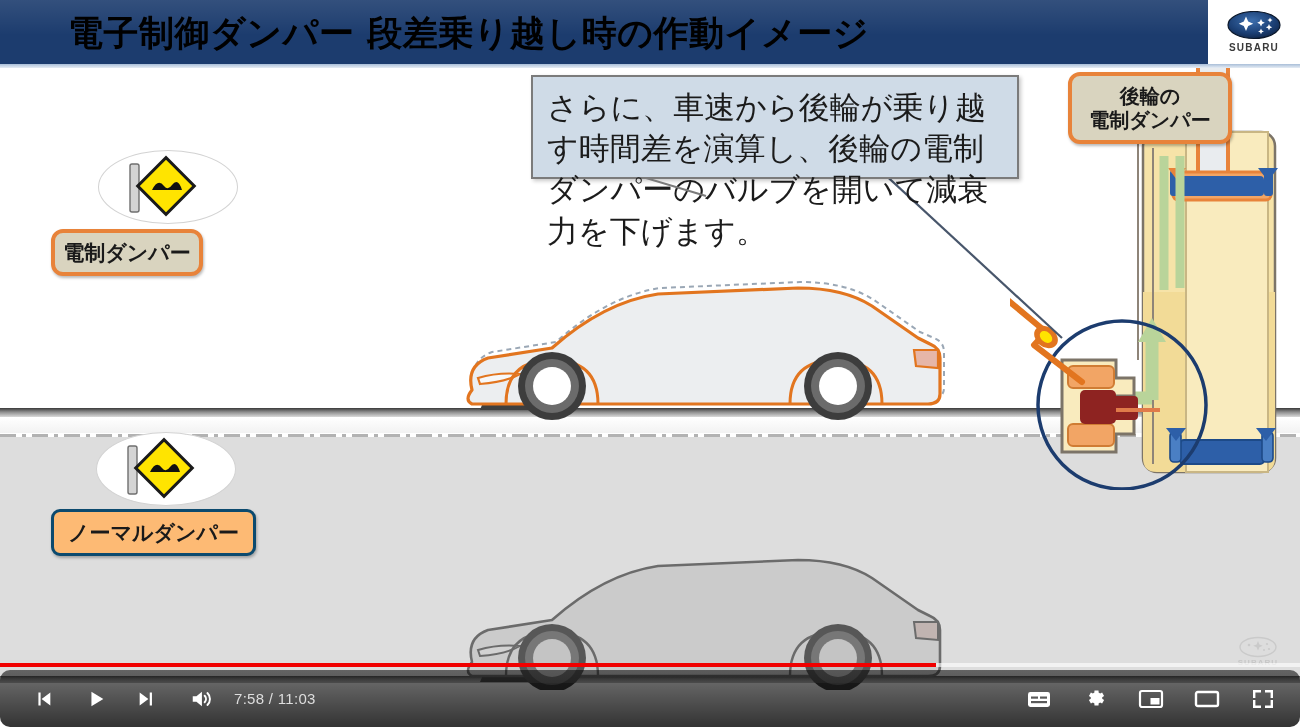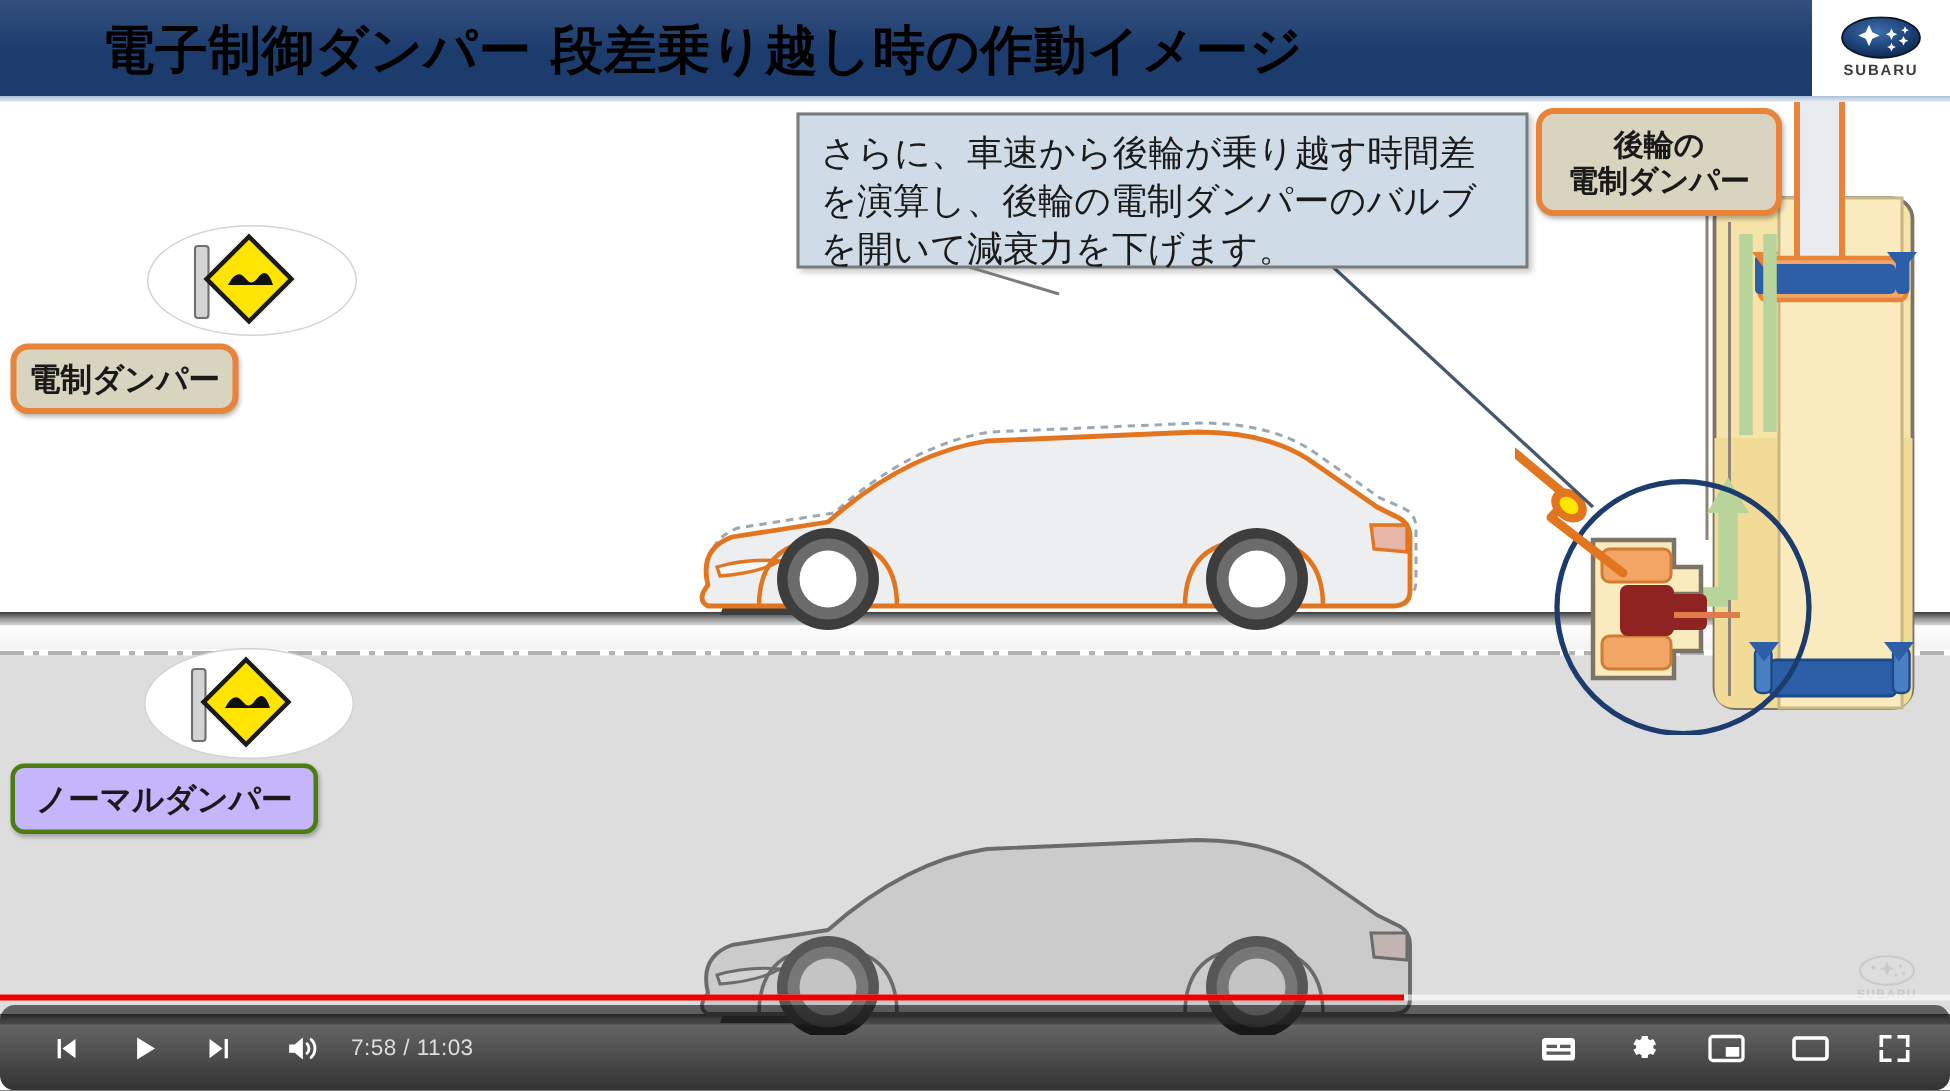--- a/index.html
+++ b/index.html
@@ -34,34 +34,34 @@
   .band-lower{position:absolute;left:0;top:437px;width:1300px;height:246px;background:#fdfdfd;}
   .road-line2{position:absolute;left:0;top:676px;width:1300px;height:7px;
      background:linear-gradient(180deg,#3a3a3a,#8d8d8d 45%,#d0d0d0);}
 
   .lower-dim{position:absolute;left:0;top:437px;width:1300px;height:246px;
      background:rgba(150,150,150,.30);pointer-events:none;}
 
   
   .lbl{position:absolute;box-sizing:border-box;display:flex;align-items:center;
        justify-content:center;text-align:center;font-weight:bold;color:#1a1a1a;
-       font-family:"DejaVu Sans","Liberation Sans",sans-serif;}
+       font-family:"DejaVu Sans","Liberation Sans",sans-serif;margin-left:44px;}
   .lbl-orange{background:#d9d4bf;border:4px solid #e8833a;border-radius:12px;
        box-shadow:1px 2px 3px rgba(0,0,0,.28);}
-  .lbl-gray{background:#c4b5fd;border:3px solid #4d7c0f;border-radius:9px;
+  .lbl-gray{background:#fdba74;border:3px solid #0c4a6e;border-radius:9px;
        box-shadow:1px 2px 3px rgba(0,0,0,.28);}
 
   #lbl-damper{left:7px;top:229px;width:152px;height:47px;font-size:21px;}
   #lbl-normal{left:7px;top:509px;width:205px;height:47px;font-size:21px;}
   #lbl-rear{left:1024px;top:72px;width:164px;height:72px;font-size:20px;line-height:1.22;}
 
   
   #callout{position:absolute;left:531px;top:75px;width:488px;height:104px;
      background:#cfdbe7;border:2px solid #7b7b7b;box-sizing:border-box;
-     padding:10px 14px 0 14px;color:#1b1b1b;font-size:24px;line-height:1.33;
+     padding:10px 14px 0 14px;color:#1b1b1b;font-size:31px;line-height:1.33;
      font-family:"DejaVu Sans","Liberation Sans",sans-serif;
      box-shadow:2px 2px 4px rgba(0,0,0,.22);}
 
   
   .sign{position:absolute;}
   .sign-ell{position:absolute;left:0;top:0;width:100%;height:100%;
      border:1px solid #d3d3d3;border-radius:50%;background:#ffffff;}
 
   
   #player{position:absolute;left:0;bottom:0;width:1300px;height:57px;

